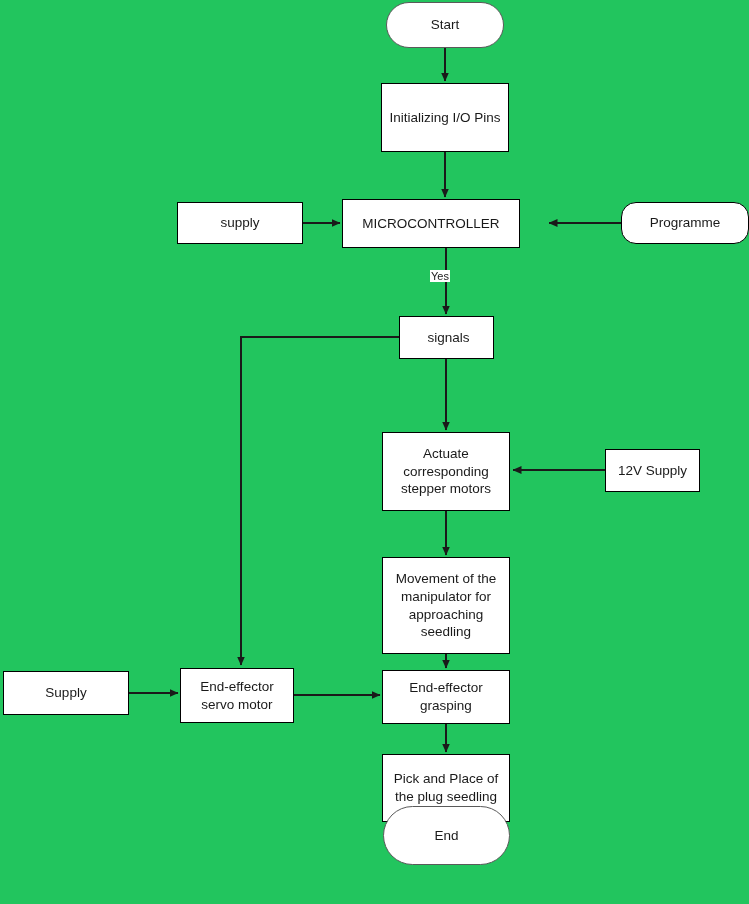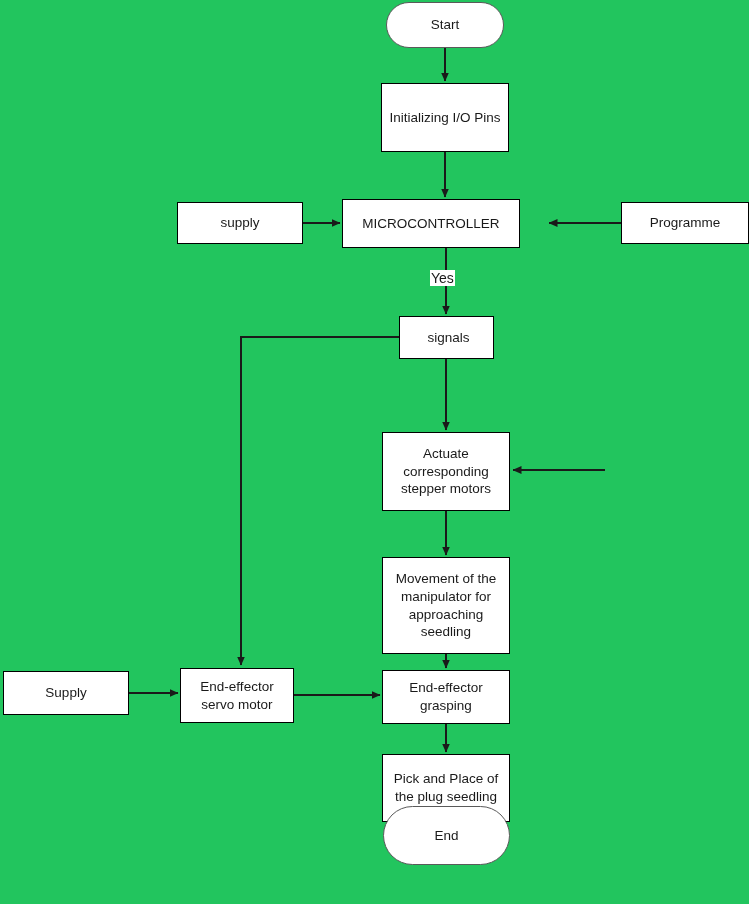--- a/index.html
+++ b/index.html
@@ -37,21 +37,21 @@
     padding: 2px 4px;
     white-space: pre-line;
     z-index: 2;
   }
   .node.terminal {
     border-radius: 999px;
     border-color: #5a5a5a;
   }
   .edge-label {
     position: absolute;
-    font-size: 14px;
+    font-size: 11px;
     color: #1a1a1a;
     z-index: 3;
     background: #ffffff;
     padding: 0 1px;
     white-space: nowrap;
     text-align: center;
   }
 </style>
 </head>
 <body>
@@ -97,28 +97,29 @@
   </svg>
 
   <div class="node terminal" style="left:386px;top:2px;width:118px;height:46px;">Start</div>
 
   <div class="node" style="left:381px;top:83px;width:128px;height:69px;">Initializing I/O Pins</div>
 
   <div class="node" style="left:177px;top:202px;width:126px;height:42px;">supply</div>
 
   <div class="node" style="left:342px;top:199px;width:178px;height:49px;">MICROCONTROLLER</div>
 
-  <div class="node" style="left:621px;top:202px;width:128px;height:42px;">Programme</div>
+  <div class="node" style="left:621px;top:202px;width:128px;height:42px;border-radius:15px;">Programme</div>
 
   <div class="node" style="left:399px;top:316px;width:95px;height:43px;padding-left:8px;">signals</div>
 
   <div class="node" style="left:382px;top:432px;width:128px;height:79px;">Actuate
 corresponding
 stepper motors</div>
 
+  <div class="node" style="left:605px;top:449px;width:95px;height:43px;">12V Supply</div>
 
   <div class="node" style="left:382px;top:557px;width:128px;height:97px;">Movement of the
 manipulator for
 approaching
 seedling</div>
 
   <div class="node" style="left:3px;top:671px;width:126px;height:44px;">Supply</div>
 
   <div class="node" style="left:180px;top:668px;width:114px;height:55px;">End-effector
 servo motor</div>

